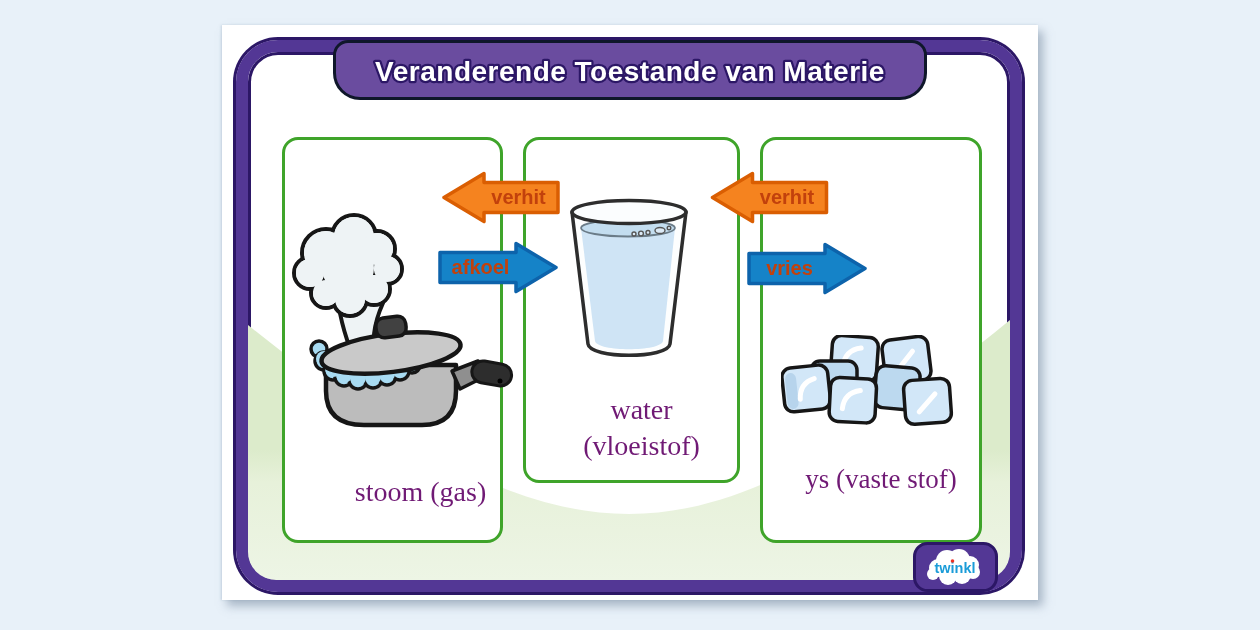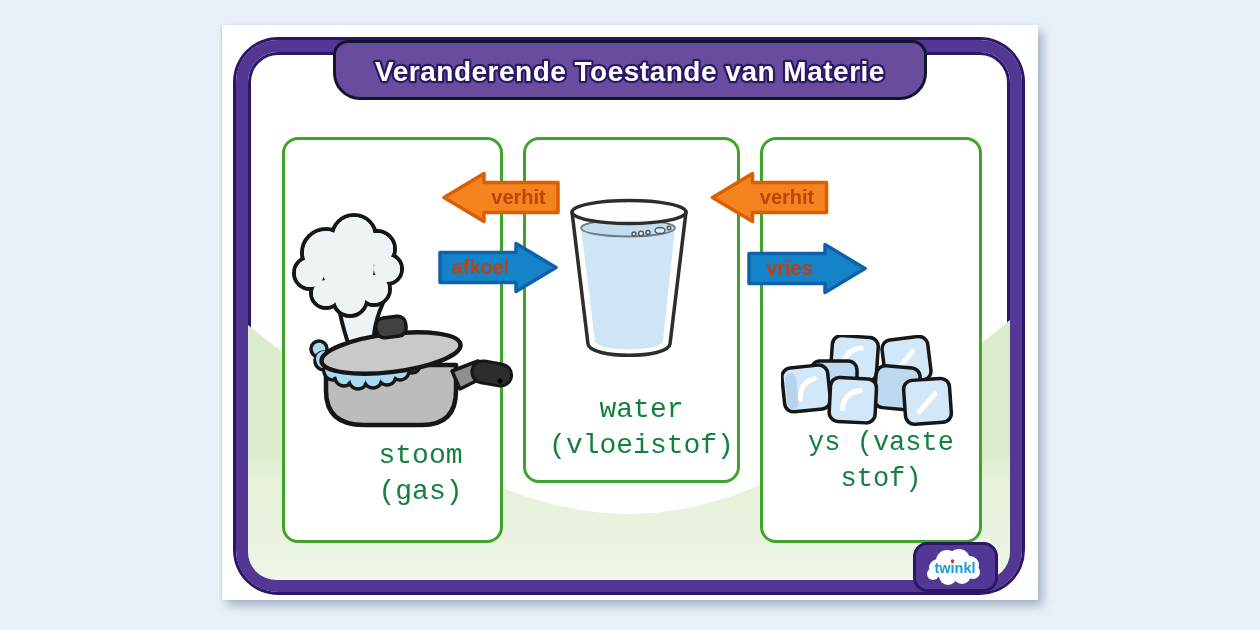--- a/index.html
+++ b/index.html
@@ -36,22 +36,22 @@
   .panel{
     position:absolute;background:#ffffff;
     border:3px solid #3fa42a;border-radius:16px;
     box-sizing:border-box;z-index:2;
   }
   .panel-gas{left:60px;top:112px;width:221px;height:406px;}
   .panel-liquid{left:301px;top:112px;width:217px;height:346px;}
   .panel-solid{left:538px;top:112px;width:222px;height:406px;}
   .caption{
     position:absolute;left:0;right:0;text-align:center;
-    font-family:Liberation Mono, monospace;
-    color:#15803d;font-size:28px;line-height:36px;margin-left:20px;
+    font-family:Liberation Serif, serif;
+    color:#701a75;font-size:28px;line-height:36px;margin-left:20px;
   }
   .caption-gas{bottom:30px;padding-left:36px;}
   .caption-liquid{bottom:16px;}
   .caption-solid{bottom:43px;font-size:27px;}
   .illustration{position:absolute;z-index:3;}
   .illo-pot{left:64px;top:188px;}
   .illo-glass{left:346px;top:173px;}
   .illo-ice{left:559px;top:310px;}
   .arrow{position:absolute;z-index:4;}
   .arrow svg{position:absolute;left:0;top:0;}

